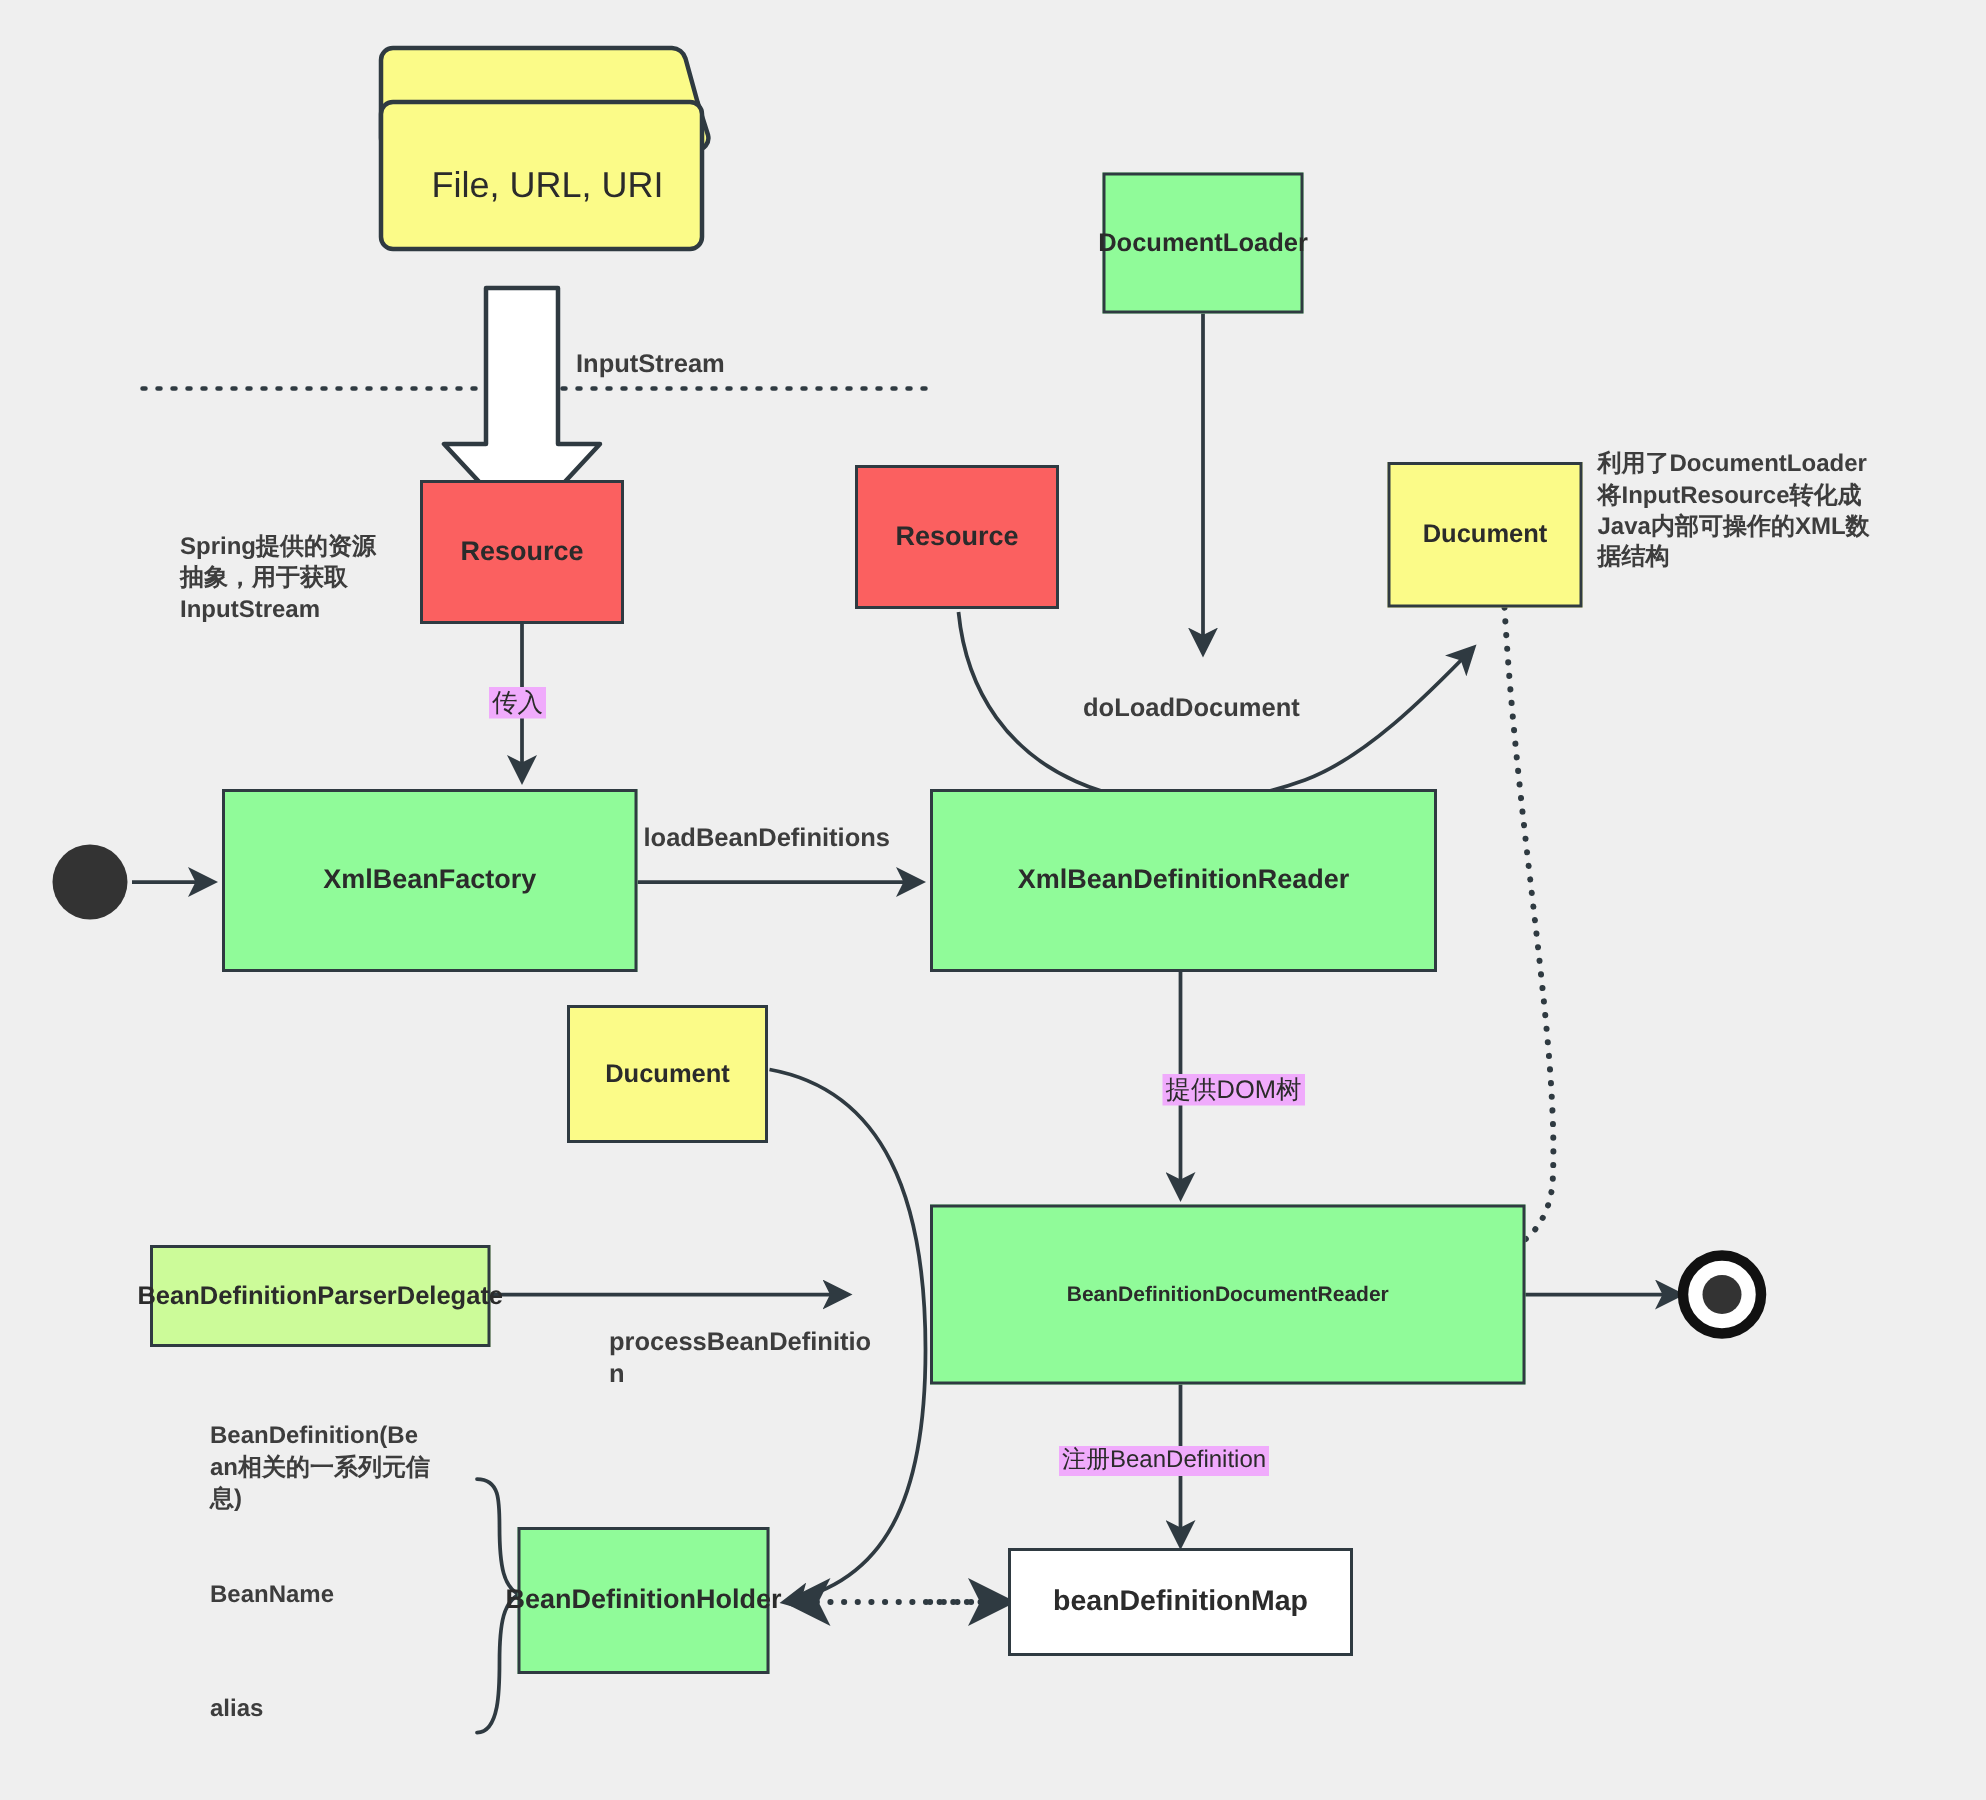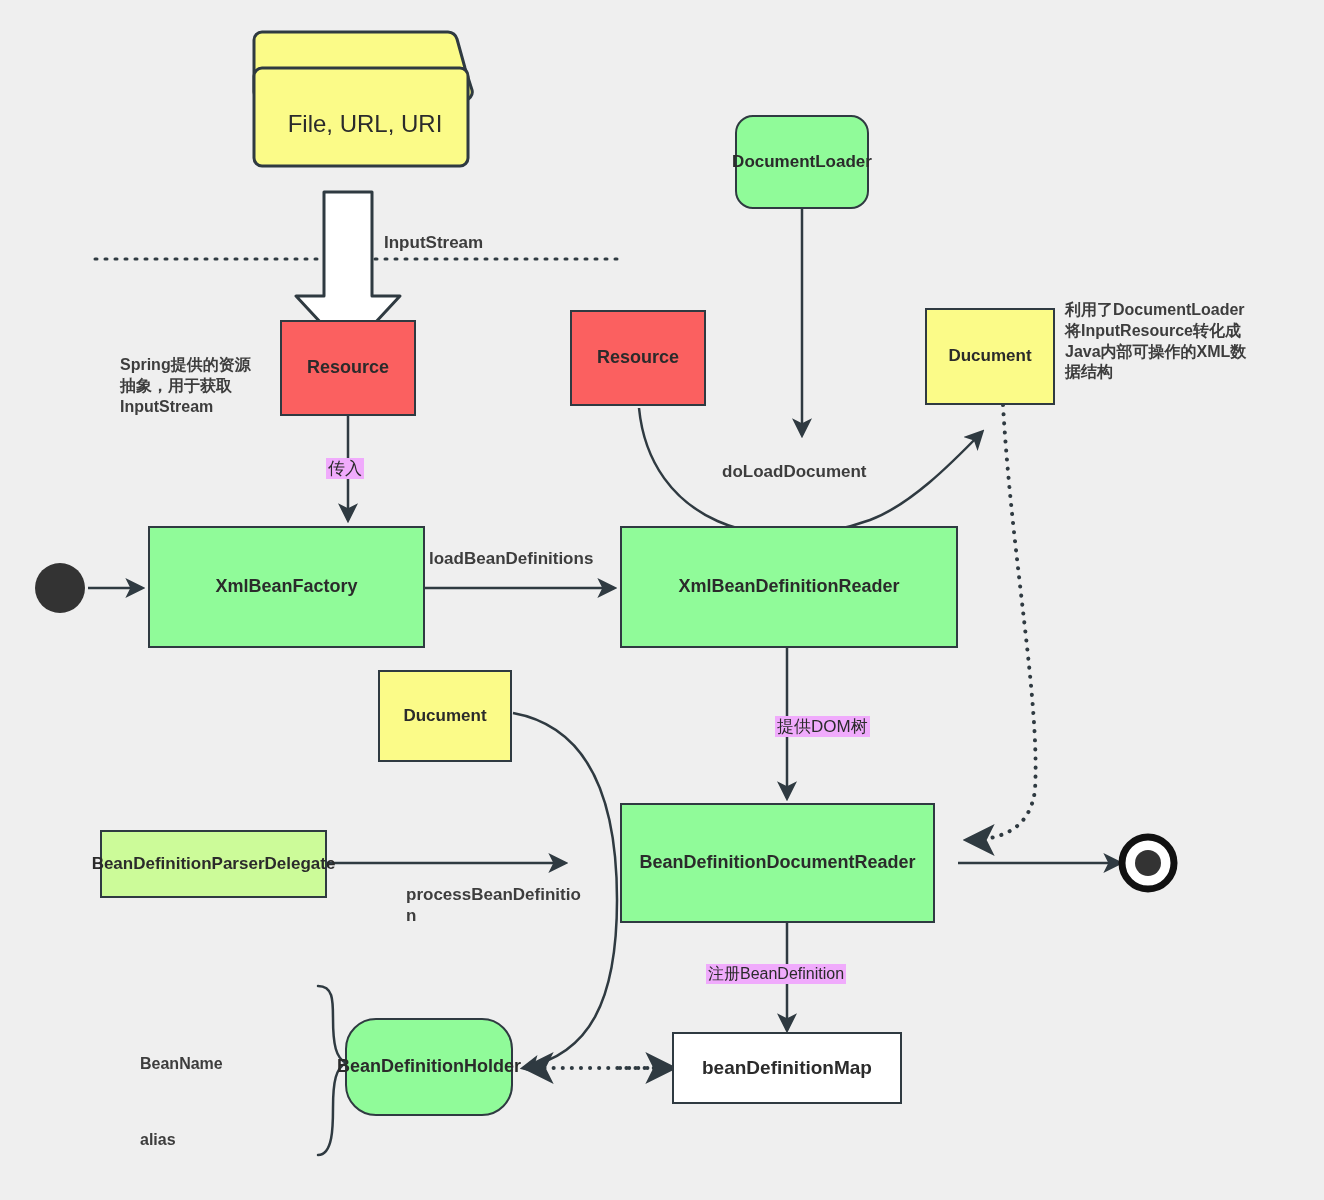--- a/index.html
+++ b/index.html
@@ -137,21 +137,21 @@
   </div>
 
   <div class="node node-red" style="left:280px; top:320px; width:136px; height:96px; font-size:18px;">
     <span>Resource</span>
   </div>
 
   <div class="node node-red" style="left:570px; top:310px; width:136px; height:96px; font-size:18px;">
     <span>Resource</span>
   </div>
 
-  <div class="node node-green" style="left:735px; top:115px; width:134px; height:94px; font-size:17px; padding:0 8px;border-radius:18px;">
+  <div class="node node-green" style="left:735px; top:115px; width:134px; height:94px; font-size:17px; padding:0 8px;">
     <span>DocumentLoader</span>
   </div>
 
   <div class="node node-yellow" style="left:925px; top:308px; width:130px; height:97px; font-size:17px;">
     <span>Ducument</span>
   </div>
 
   <div class="node node-yellow" style="left:378px; top:670px; width:134px; height:92px; font-size:17px;">
     <span>Ducument</span>
   </div>
@@ -161,25 +161,25 @@
   </div>
 
   <div class="node node-green" style="left:620px; top:526px; width:338px; height:122px; font-size:18px;">
     <span>XmlBeanDefinitionReader</span>
   </div>
 
   <div class="node node-lgreen" style="left:100px; top:830px; width:227px; height:68px; font-size:17px; padding:0 6px;">
     <span>BeanDefinitionParserDelegate</span>
   </div>
 
-  <div class="node node-green" style="left:620px; top:803px; width:315px; height:120px; font-size:18px;">
+  <div class="node node-green" style="left:620px; top:803px; width:397px; height:120px; font-size:14px;">
     <span>BeanDefinitionDocumentReader</span>
   </div>
 
-  <div class="node node-green" style="left:345px; top:1018px; width:168px; height:98px; font-size:18px; padding:0 8px;border-radius:31px;">
+  <div class="node node-green" style="left:345px; top:1018px; width:168px; height:98px; font-size:18px; padding:0 8px;">
     <span>BeanDefinitionHolder</span>
   </div>
 
   <div class="node node-white" style="left:672px; top:1032px; width:230px; height:72px; font-size:19px;">
     <span>beanDefinitionMap</span>
   </div>
 
   <div class="edge-label" style="left:384px; top:232px; font-size:17px;">InputStream</div>
 
   <div class="edge-label boxed" style="left:326px; top:458px; font-size:17px;">传入</div>
@@ -197,18 +197,21 @@
 
   <div class="note" style="left:120px; top:355px; width:178px; font-size:16px;">Spring提供的资源
 抽象，用于获取
 InputStream</div>
 
   <div class="note" style="left:1065px; top:300px; width:250px; font-size:16px;">利用了DocumentLoader
 将InputResource转化成
 Java内部可操作的XML数
 据结构</div>
 
+  <div class="note" style="left:140px; top:948px; width:185px; font-size:16px;">BeanDefinition(Be
+an相关的一系列元信
+息)</div>
 
   <div class="note" style="left:140px; top:1054px; width:185px; font-size:16px;">BeanName</div>
 
   <div class="note" style="left:140px; top:1130px; width:185px; font-size:16px;">alias</div>
 
 </div>
 
 </body></html>

